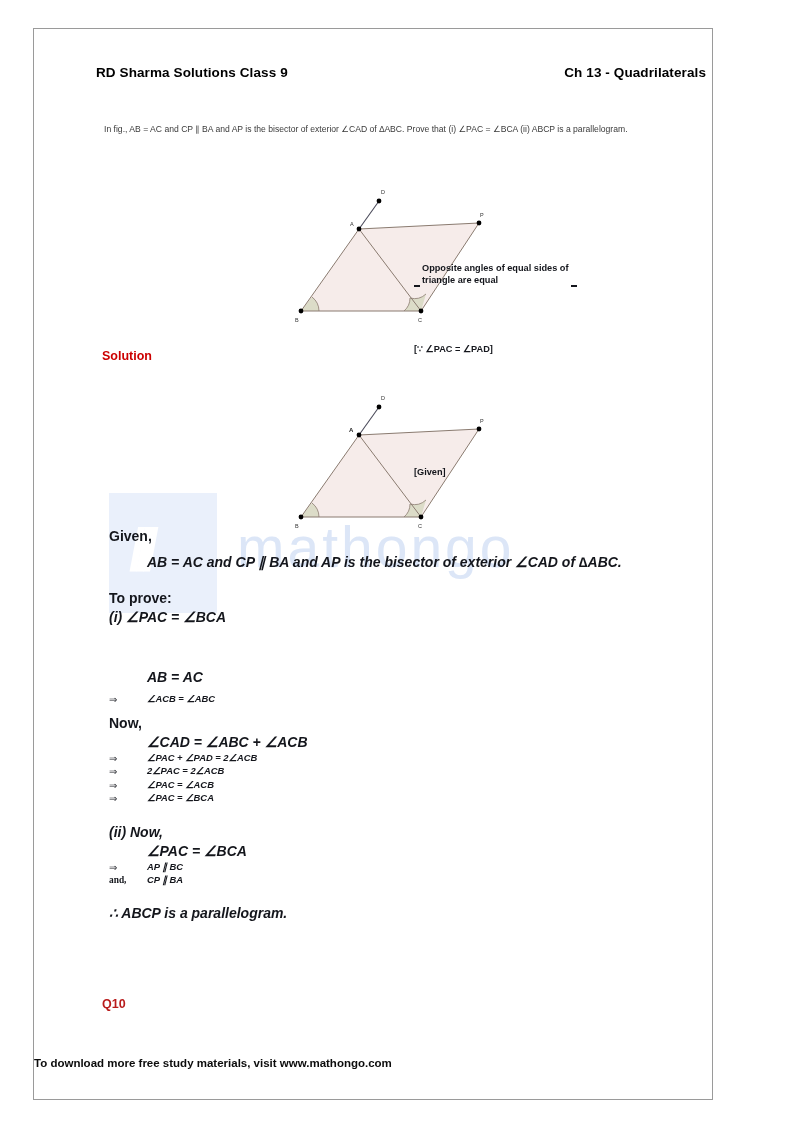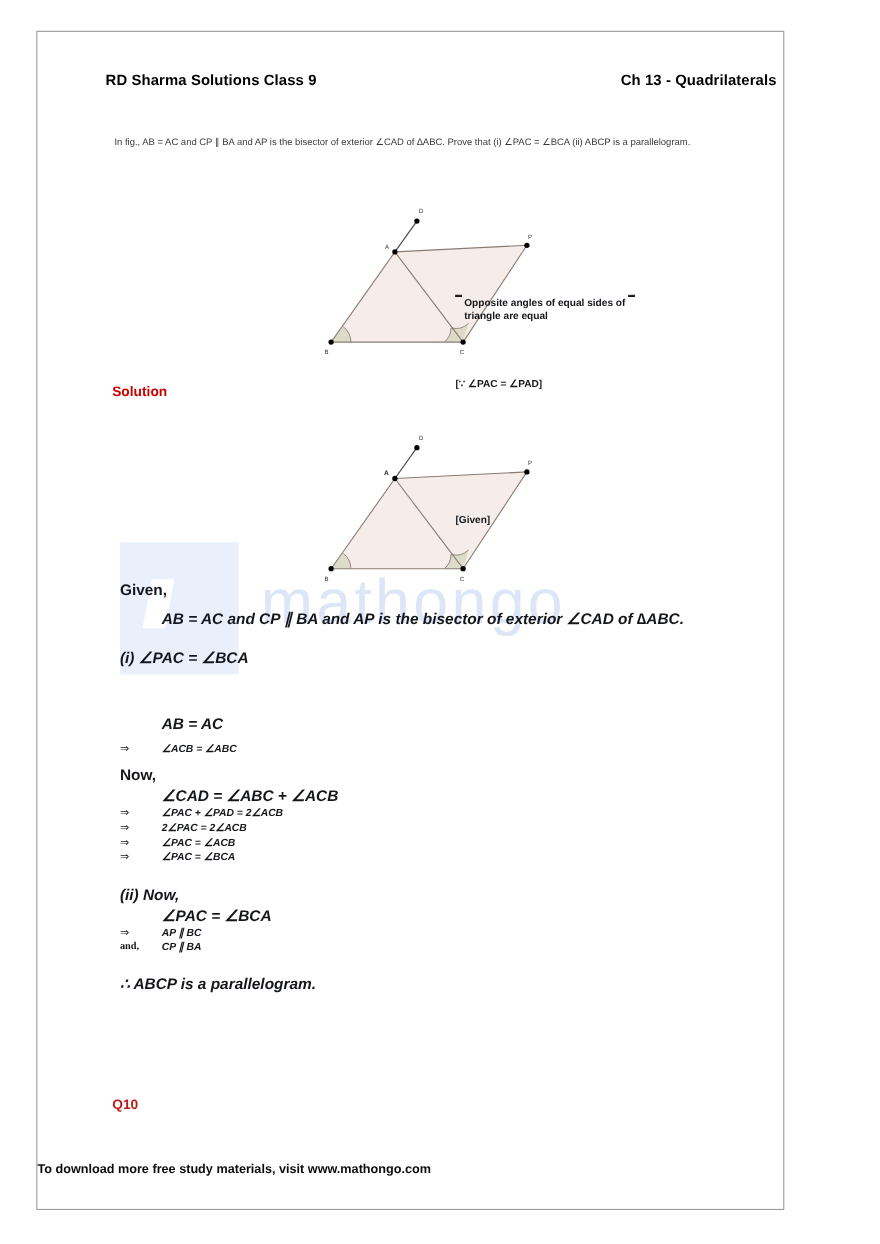--- a/index.html
+++ b/index.html
@@ -173,21 +173,21 @@
     position: absolute;
     font-size: 9.2px;
     font-weight: bold;
     line-height: 1.32;
     color: #14161c;
     white-space: nowrap;
     z-index: 2;
   }
   .note-bracketed {
     display: inline-flex;
-    align-items: flex-start;
+    align-items: flex-end;
   }
   .br-l, .br-r {
     display: block;
     width: 5px;
     border-top: 1.3px solid #14161c;
     border-bottom: 1.3px solid #14161c;
   }
   .br-l { border-left: 1.3px solid #14161c; }
   .br-r { border-right: 1.3px solid #14161c; }
   .br-body { padding: 1px 2px; }
@@ -303,20 +303,21 @@
     </div>
 
     <div class="body-text">
 
       <div class="ln lbl">Given,</div>
       <div class="gap-s"></div>
       <div class="ln math ind2">AB = AC and CP ∥ BA and AP is the bisector of exterior ∠CAD of ∆ABC.</div>
 
       <div class="gap-l"></div>
 
+      <div class="ln lbl">To prove:</div>
       <div class="ln math">(i)  ∠PAC = ∠BCA</div>
 
       <div class="gap-l"></div>
 
 
       <div class="gap-l"></div>
 
       <div class="gap-s"></div>
       <div class="ln math ind2">AB = AC</div>
       <div class="gap-s"></div>

